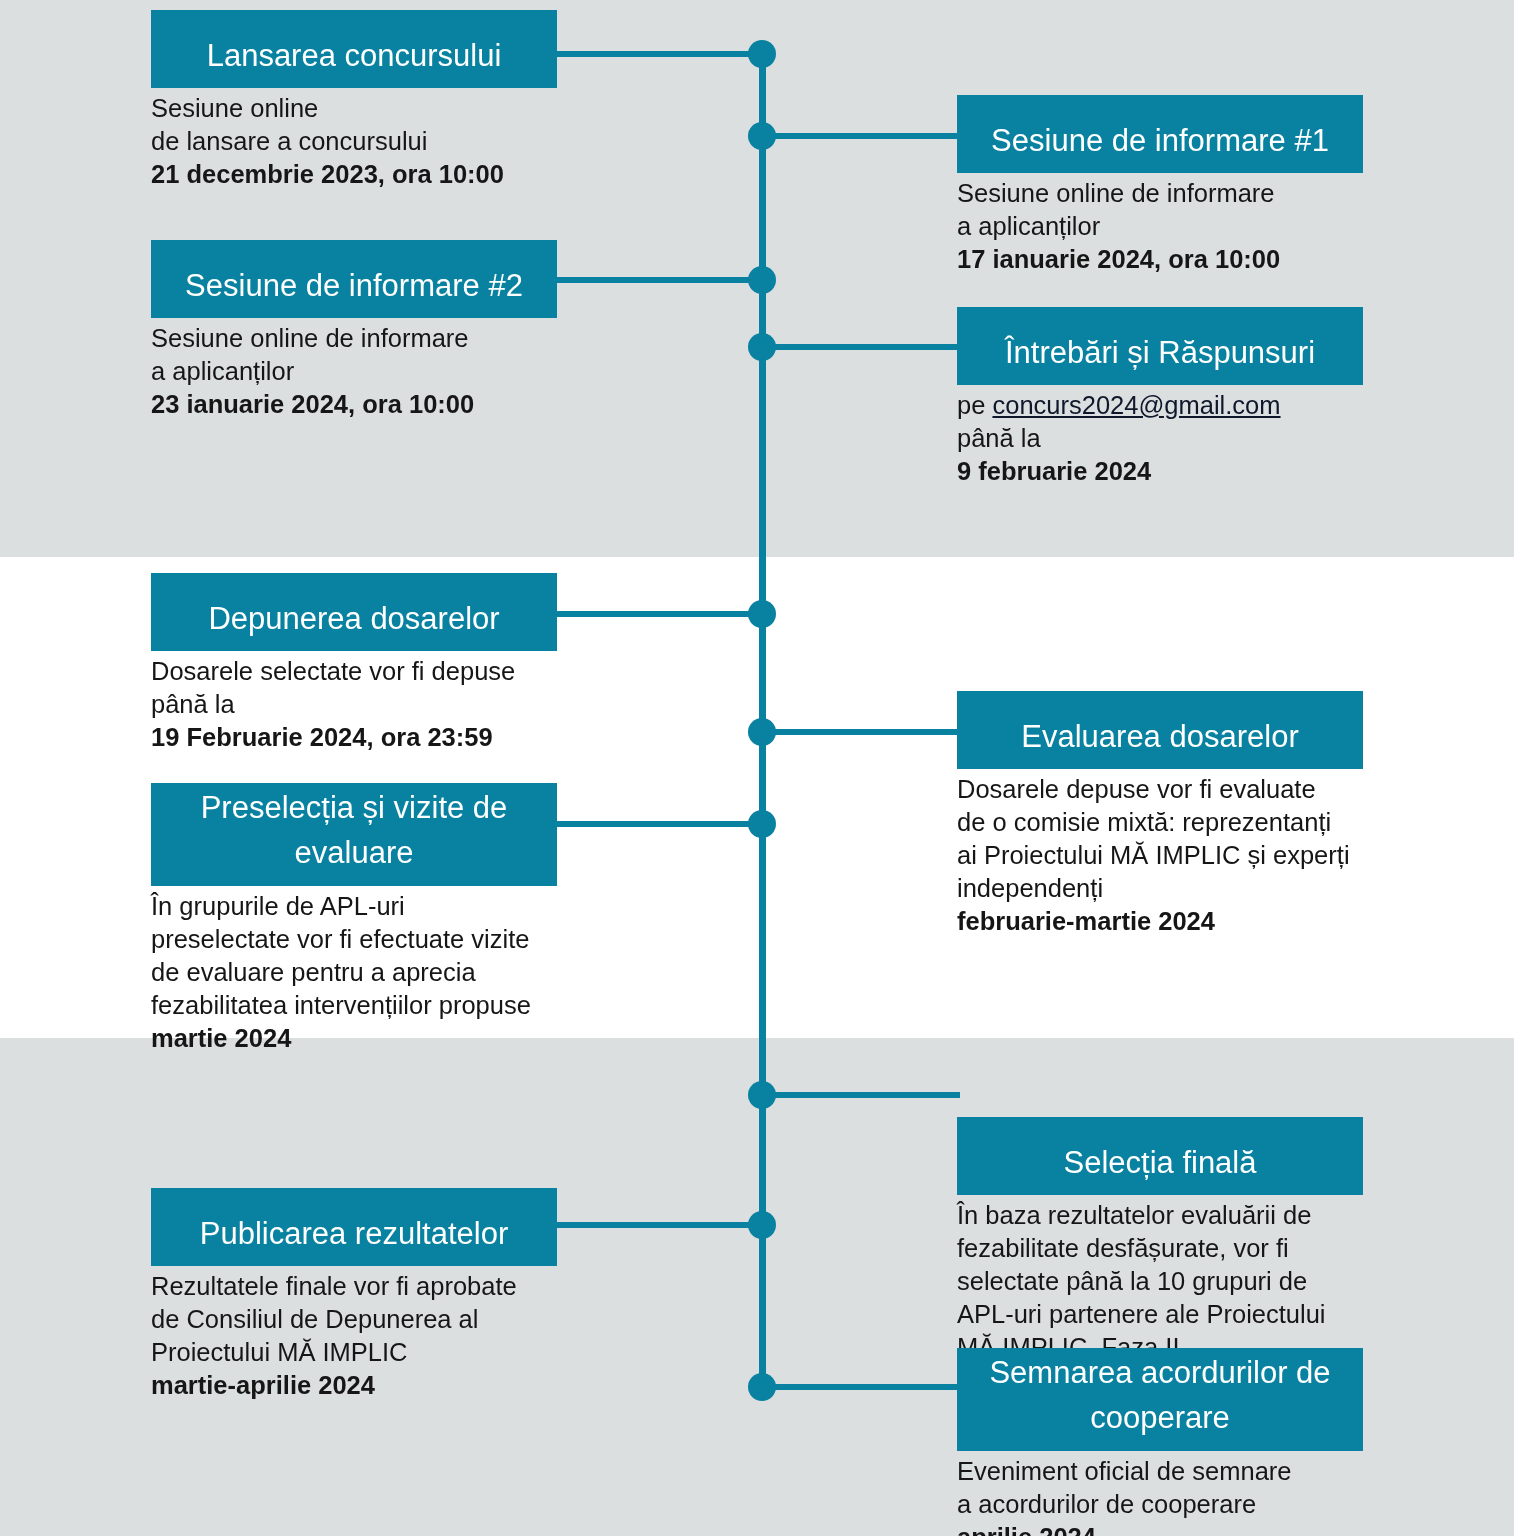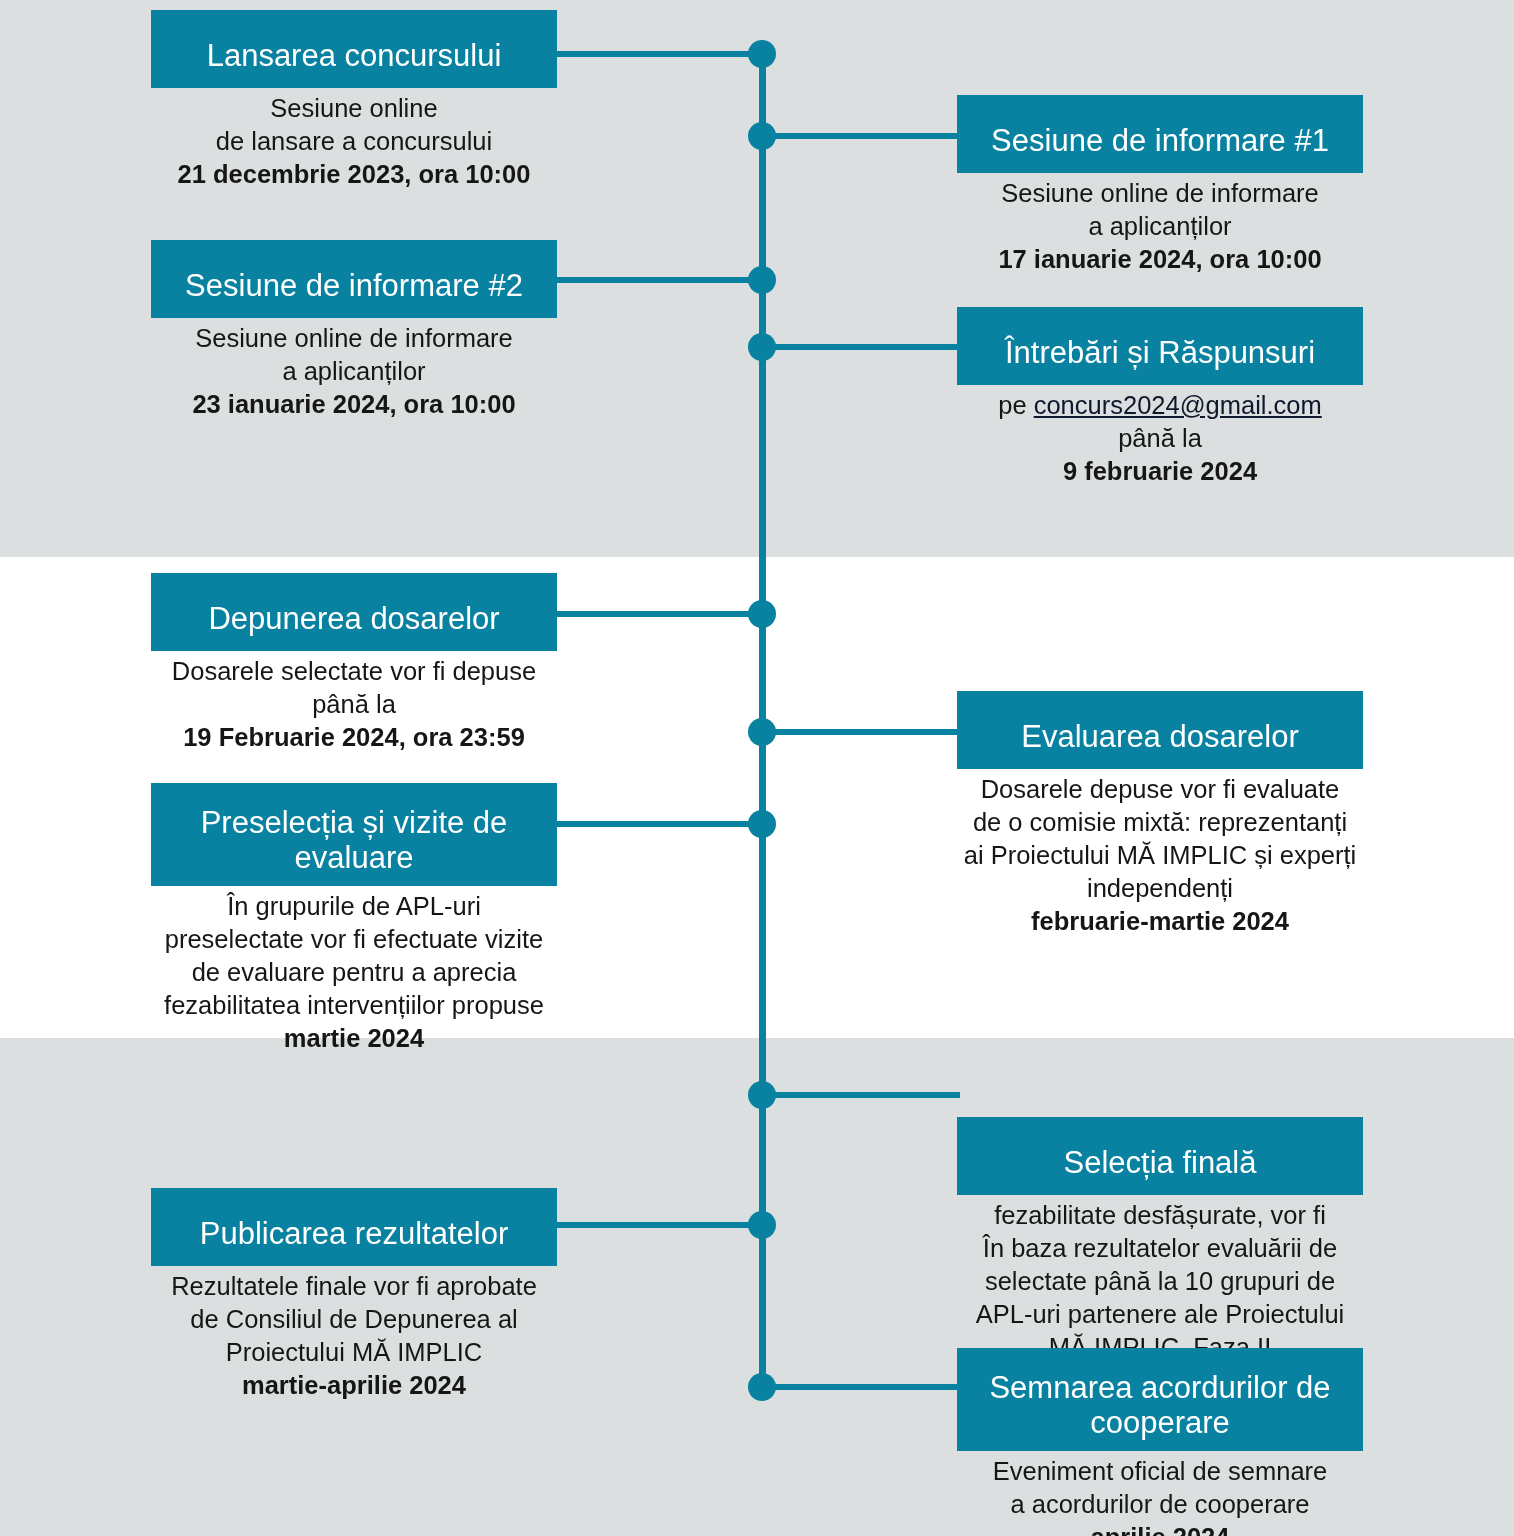--- a/index.html
+++ b/index.html
@@ -61,28 +61,27 @@
     background: #0882a0;
     color: #ffffff;
     font-size: 31px;
     line-height: 36px;
     font-weight: 400;
     text-align: center;
     padding: 28px 10px 14px 10px;
     box-sizing: border-box;
   }
   .card-header.two-line {
-    padding: 22px 10px 11px 10px;
-    line-height: 35px;
+    padding: 2px 10px 11px 10px;
+    line-height: 45px;
   }
   .card-body {
     color: #161616;
     font-size: 25.5px;
     line-height: 33px;
-    text-align: center;
     padding-top: 4px;
   }
   .card-body .line { display: block; }
   .card-body .bold { font-weight: bold; }
   .card-body a.email {
     color: #0f172a;
     text-decoration: underline;
     margin-top: 36px;
   }
 </style>
@@ -182,22 +181,22 @@
       <span class="line">preselectate vor fi efectuate vizite</span>
       <span class="line">de evaluare pentru a aprecia</span>
       <span class="line">fezabilitatea intervențiilor propuse</span>
       <span class="line bold">martie 2024</span>
     </div>
   </div>
 
   <div class="card right" style="top:1117px;">
     <div class="card-header">Selecția finală</div>
     <div class="card-body">
+      <span class="line">În baza rezultatelor evaluării de</span>
       <span class="line">fezabilitate desfășurate, vor fi</span>
-      <span class="line">În baza rezultatelor evaluării de</span>
       <span class="line">selectate până la 10 grupuri de</span>
       <span class="line">APL-uri partenere ale Proiectului</span>
       <span class="line">MĂ IMPLIC, Faza II</span>
       <span class="line bold">martie 2024</span>
     </div>
   </div>
 
   <div class="card left" style="top:1188px;">
     <div class="card-header">Publicarea rezultatelor</div>
     <div class="card-body">

